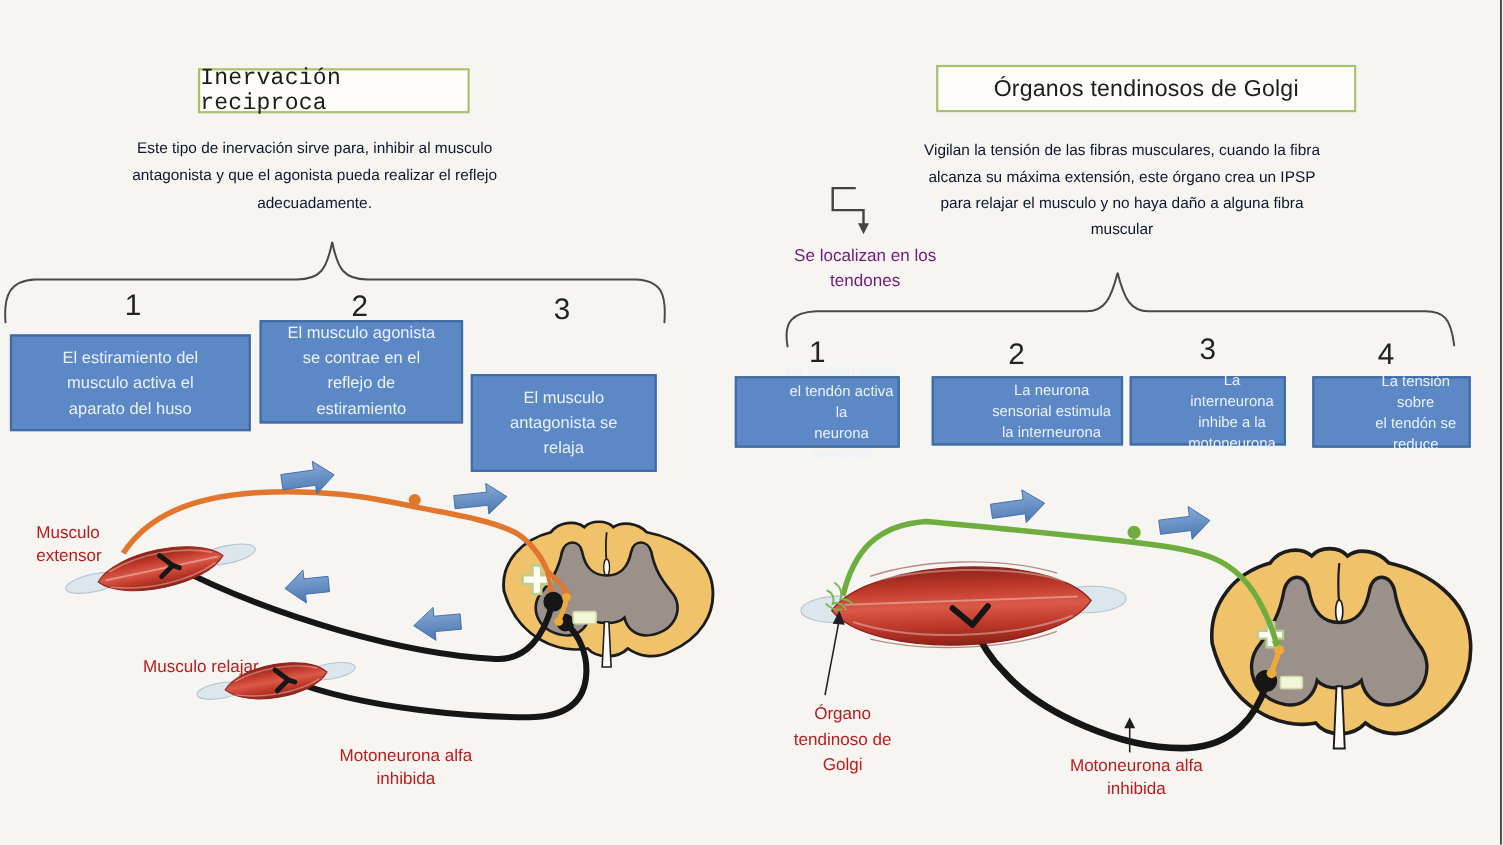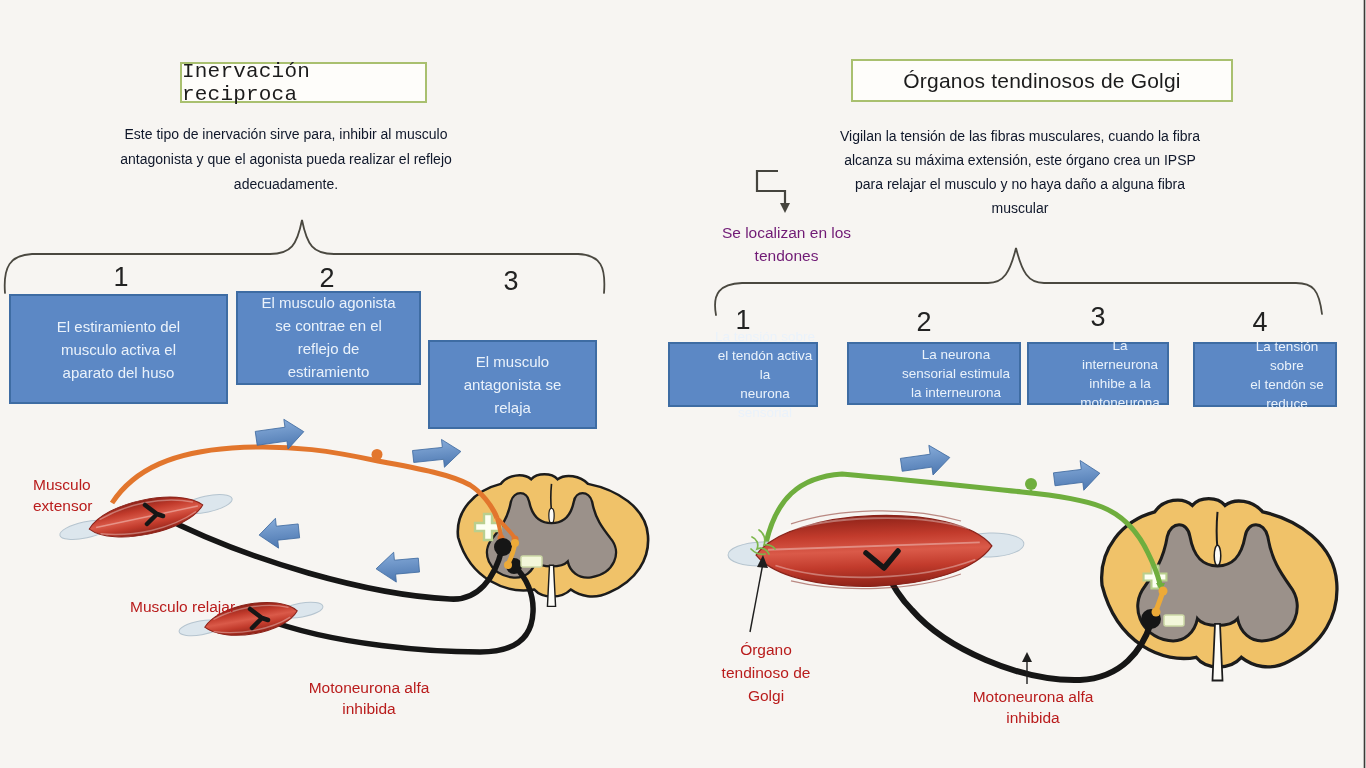--- a/index.html
+++ b/index.html
@@ -175,21 +175,21 @@
   <span>Inervación reciproca</span>
 </div>
 <div class="abs desc" style="left:58px;top:122px;width:456px;">Este tipo de inervación sirve para, inhibir al musculo
 antagonista y que el agonista pueda realizar el reflejo
 adecuadamente.</div>
 
 <div class="abs num" style="left:99px;top:262px;">1</div>
 <div class="abs num" style="left:305px;top:263px;">2</div>
 <div class="abs num" style="left:489px;top:266px;">3</div>
 
-<div class="abs stepbox lg" style="left:9px;top:294px;width:219px;height:110px;">
+<div class="abs stepbox lg" style="left:9px;top:304px;width:219px;height:88px;">
   <span>El estiramiento del
 musculo activa el
 aparato del huso</span>
 </div>
 <div class="abs stepbox lg" style="left:236px;top:291px;width:185px;height:94px;align-items:flex-end;">
   <span>El musculo agonista
 se contrae en el
 reflejo de
 estiramiento</span>
 </div>

